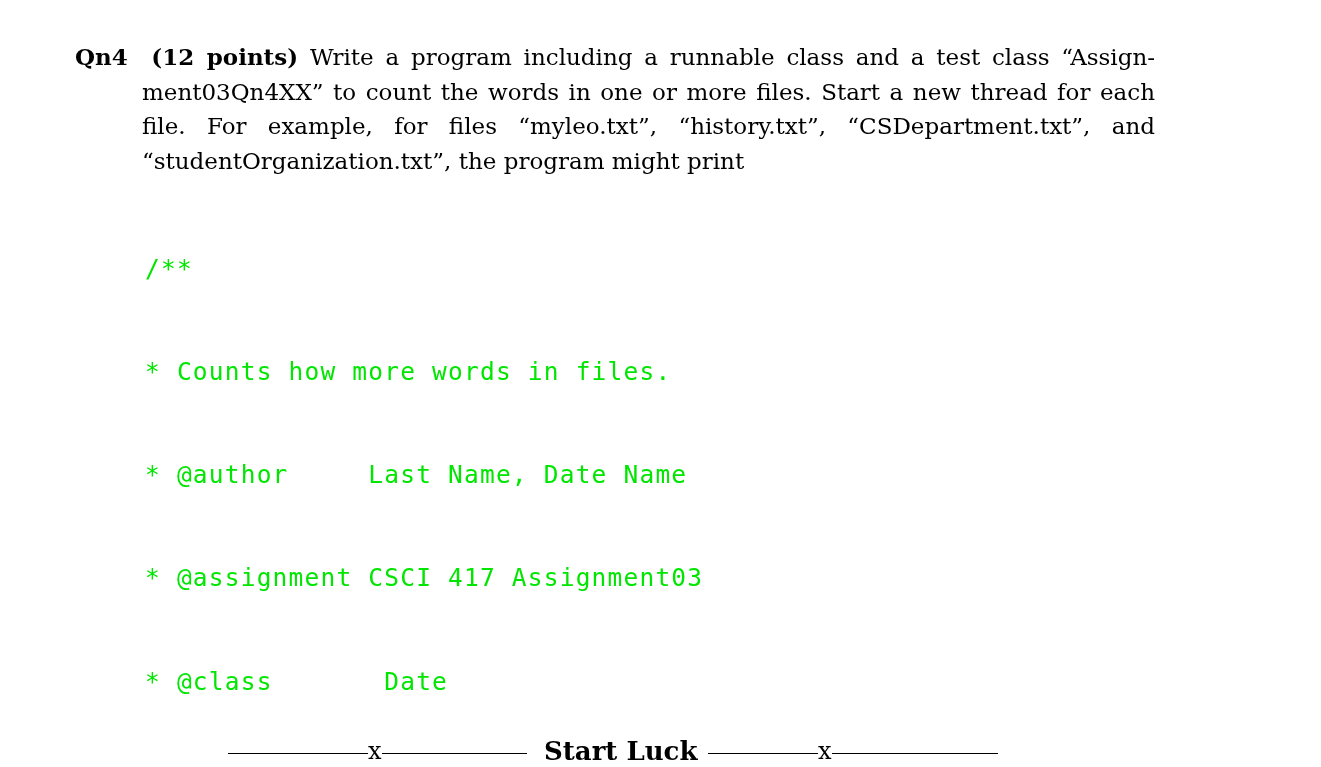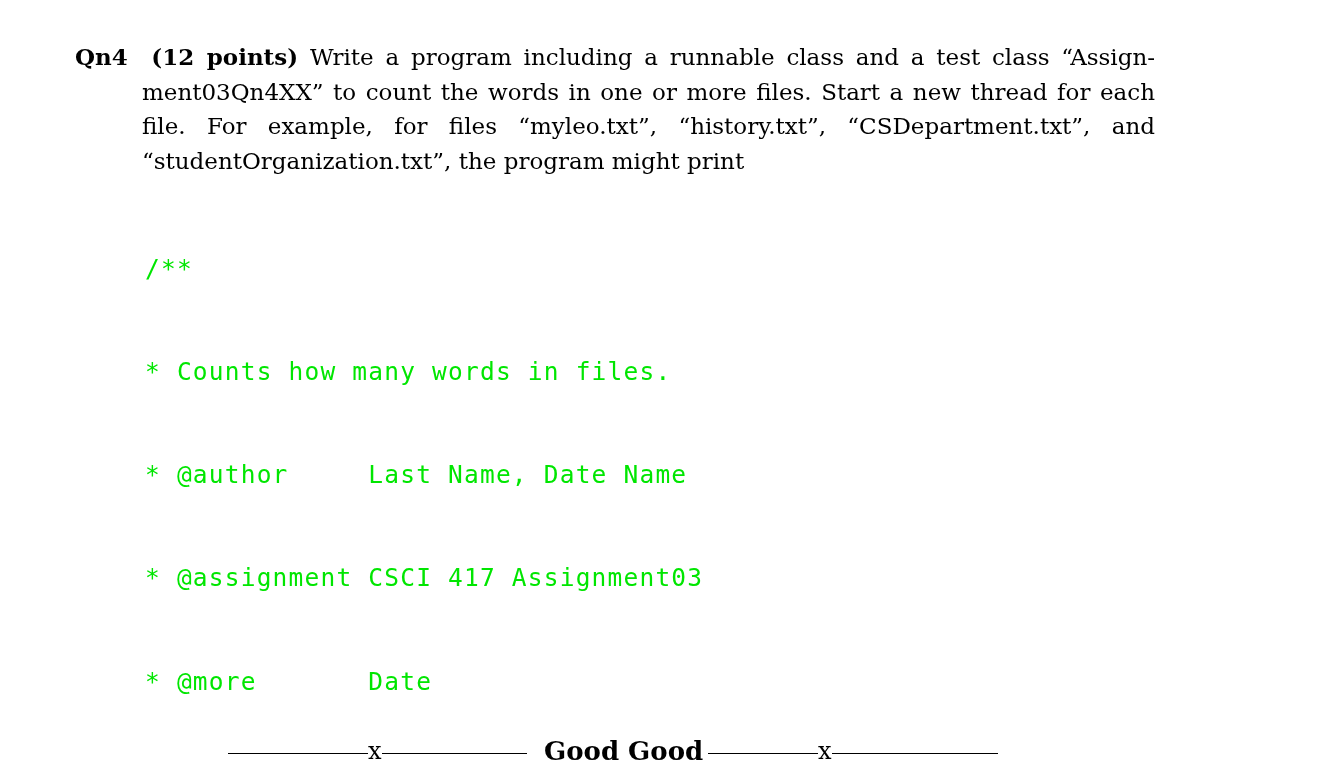--- a/index.html
+++ b/index.html
@@ -17,37 +17,37 @@
 </style>
 </head>
 <body>
 
 <div class="q">
   <span class="hang"><b>Qn4</b>&nbsp;&nbsp;<b>(12 points)</b><span> Write a program including a runnable class and a test class “Assign-ment03Qn4XX” to count the words in one or more files. Start a new thread for each file. For example, for files “myleo.txt”, “history.txt”, “CSDepartment.txt”, and “studentOrganization.txt”, the program might print</span></span>
 </div>
 
 <div class="code">
   <div class="line cm">/**</div>
-  <div class="line cm">* Counts how many words in files.</div>
+  <div class="line cm">* Counts how more words in files.</div>
   <div class="line cm">* @author     Last Name, Date Name</div>
   <div class="line cm">* @assignment CSCI 417 Assignment03</div>
-  <div class="line cm">* @more       Date</div>
+  <div class="line cm">* @class       Date</div>
   
   
   
   
   
   
   
   
   
   
 </div>
 
 <div class="footer">
   <div class="rule" style="left:0;width:140px"></div>
   <span class="xmark" style="left:140px">x</span>
   <div class="rule" style="left:154px;width:145px"></div>
-  <span class="gl">Good Good</span>
+  <span class="gl">Start Luck</span>
   <div class="rule" style="left:480px;width:110px"></div>
   <span class="xmark" style="left:590px">x</span>
   <div class="rule" style="left:604px;width:166px"></div>
 </div>
 
 </body></html>

